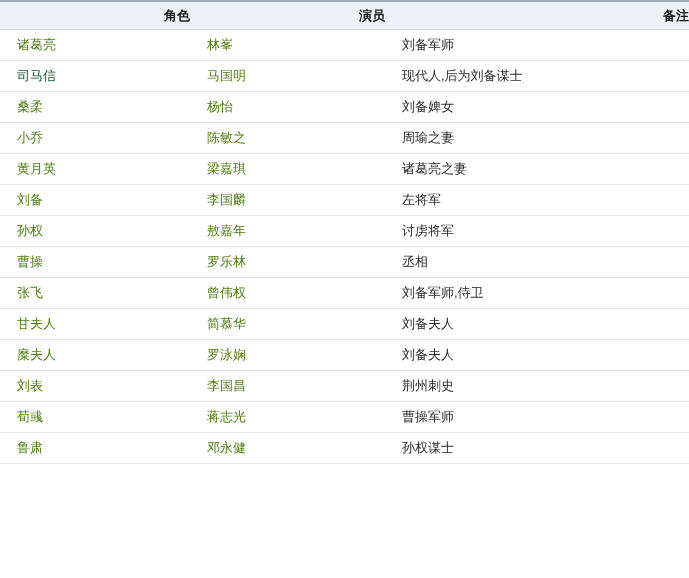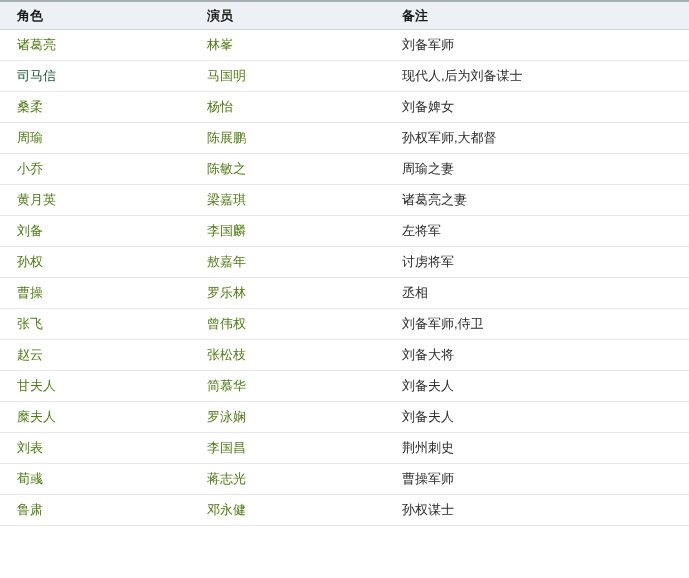--- a/index.html
+++ b/index.html
@@ -21,21 +21,21 @@
     border-top: 2px solid #a5aeb4;
     font-size: 13px;
   }
   .cast-table col.c1 { width: 190px; }
   .cast-table col.c2 { width: 195px; }
   .cast-table col.c3 { width: 304px; }
   .cast-table th {
     background: #edf1f5;
     color: #1a1a1a;
     font-weight: bold;
-    text-align: left;
+    text-align: right;
     height: 27px;
     padding: 0 0 0 17px;
     border-bottom: 1px solid #ccd2d6;
     vertical-align: middle;
   }
   .cast-table td {
     height: 30px;
     padding: 0 0 0 17px;
     border-bottom: 1px solid #e8e8e8;
     vertical-align: middle;
@@ -79,25 +79,20 @@
         <td><span class="plain">司马信</span></td>
         <td><a class="link">马国明</a></td>
         <td>现代人,后为刘备谋士</td>
       </tr>
       <tr>
         <td><a class="link">桑柔</a></td>
         <td><a class="link">杨怡</a></td>
         <td>刘备婢女</td>
       </tr>
       <tr>
-        <td><a class="link">周瑜</a></td>
-        <td><a class="link">陈展鹏</a></td>
-        <td>孙权军师,大都督</td>
-      </tr>
-      <tr>
         <td><a class="link">小乔</a></td>
         <td><a class="link">陈敏之</a></td>
         <td>周瑜之妻</td>
       </tr>
       <tr>
         <td><a class="link">黄月英</a></td>
         <td><a class="link">梁嘉琪</a></td>
         <td>诸葛亮之妻</td>
       </tr>
       <tr>
@@ -112,25 +107,20 @@
       </tr>
       <tr>
         <td><a class="link">曹操</a></td>
         <td><a class="link">罗乐林</a></td>
         <td>丞相</td>
       </tr>
       <tr>
         <td><a class="link">张飞</a></td>
         <td><a class="link">曾伟权</a></td>
         <td>刘备军师,侍卫</td>
-      </tr>
-      <tr>
-        <td><a class="link">赵云</a></td>
-        <td><a class="link">张松枝</a></td>
-        <td>刘备大将</td>
       </tr>
       <tr>
         <td><a class="link">甘夫人</a></td>
         <td><a class="link">简慕华</a></td>
         <td>刘备夫人</td>
       </tr>
       <tr>
         <td><a class="link">糜夫人</a></td>
         <td><a class="link">罗泳娴</a></td>
         <td>刘备夫人</td>

